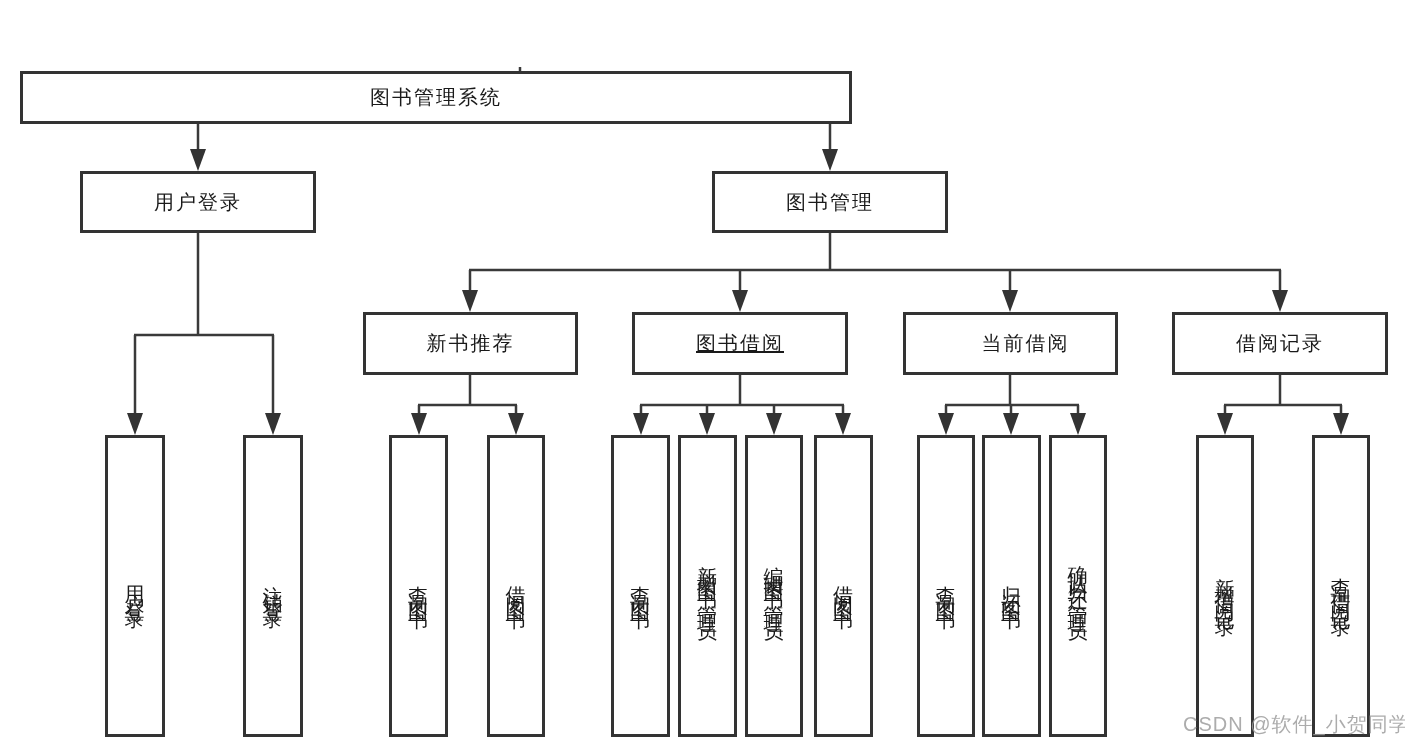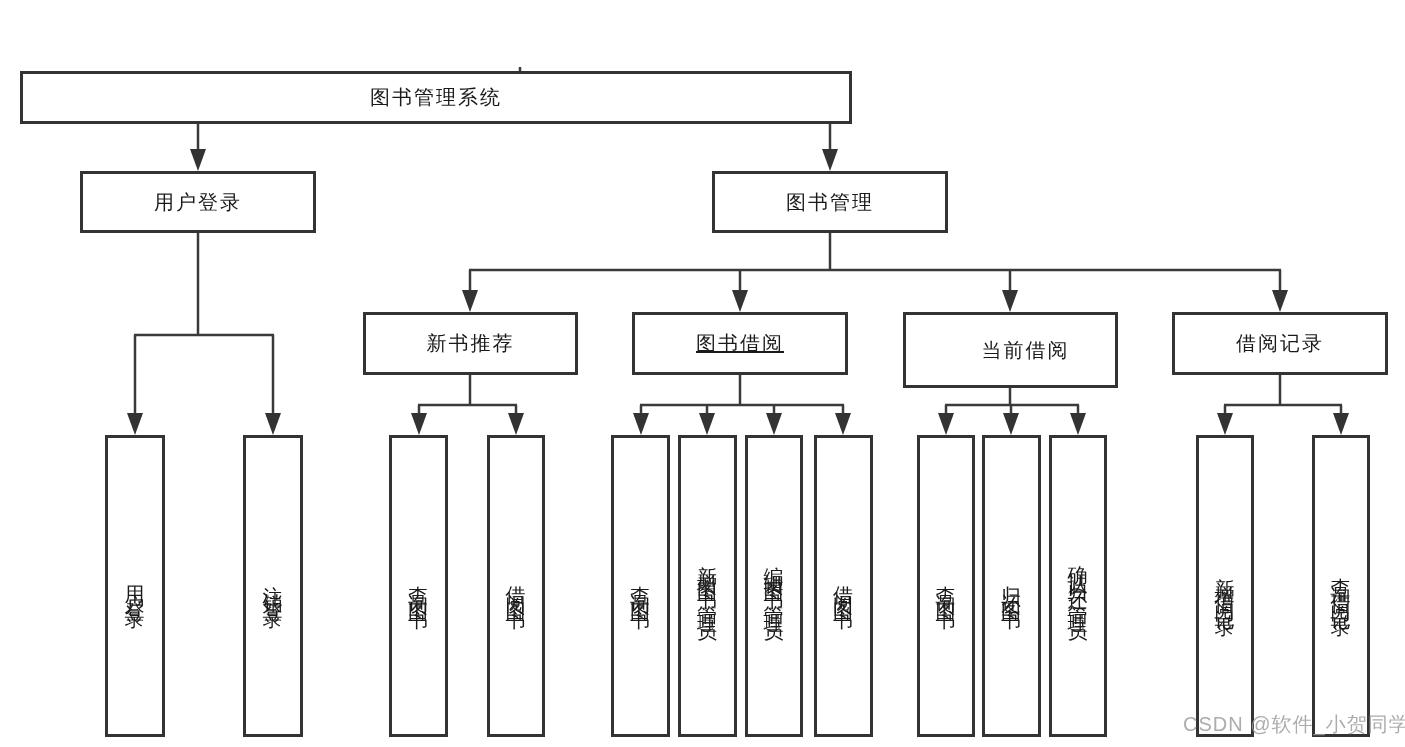--- a/index.html
+++ b/index.html
@@ -42,21 +42,21 @@
     white-space: nowrap;
   }
   
   #n-root   { left: 20px;   top: 28px;  width: 832px; height: 53px; margin-top: 43px; }
   
   #n-login  { left: 80px;   top: 171px; width: 236px;  height: 62px; }
   #n-mgmt   { left: 712px;  top: 171px; width: 236px;  height: 62px; }
   
   #n-newrec { left: 363px;  top: 312px; width: 215px;  height: 63px; }
   #n-borrow { left: 632px;  top: 312px; width: 216px;  height: 63px; text-decoration: underline; }
-  #n-current{ left: 903px;  top: 312px; width: 215px;  height: 76px; padding-left: 30px; }
+  #n-current{ left: 903px;  top: 312px; width: 215px;  height: 63px; padding-left: 30px; }
   #n-record { left: 1172px; top: 312px; width: 216px;  height: 63px; }
   
   .leaf { top: 435px; height: 302px; width: 60px; }
   #l-a1 { left: 105px; }
   #l-a2 { left: 243px; }
   #l-d1 { left: 389px; width: 59px; }
   #l-d2 { left: 487px; width: 58px; }
   #l-e1 { left: 611px; width: 59px; }
   #l-e2 { left: 678px; width: 59px; }
   #l-e3 { left: 745px; width: 58px; }

